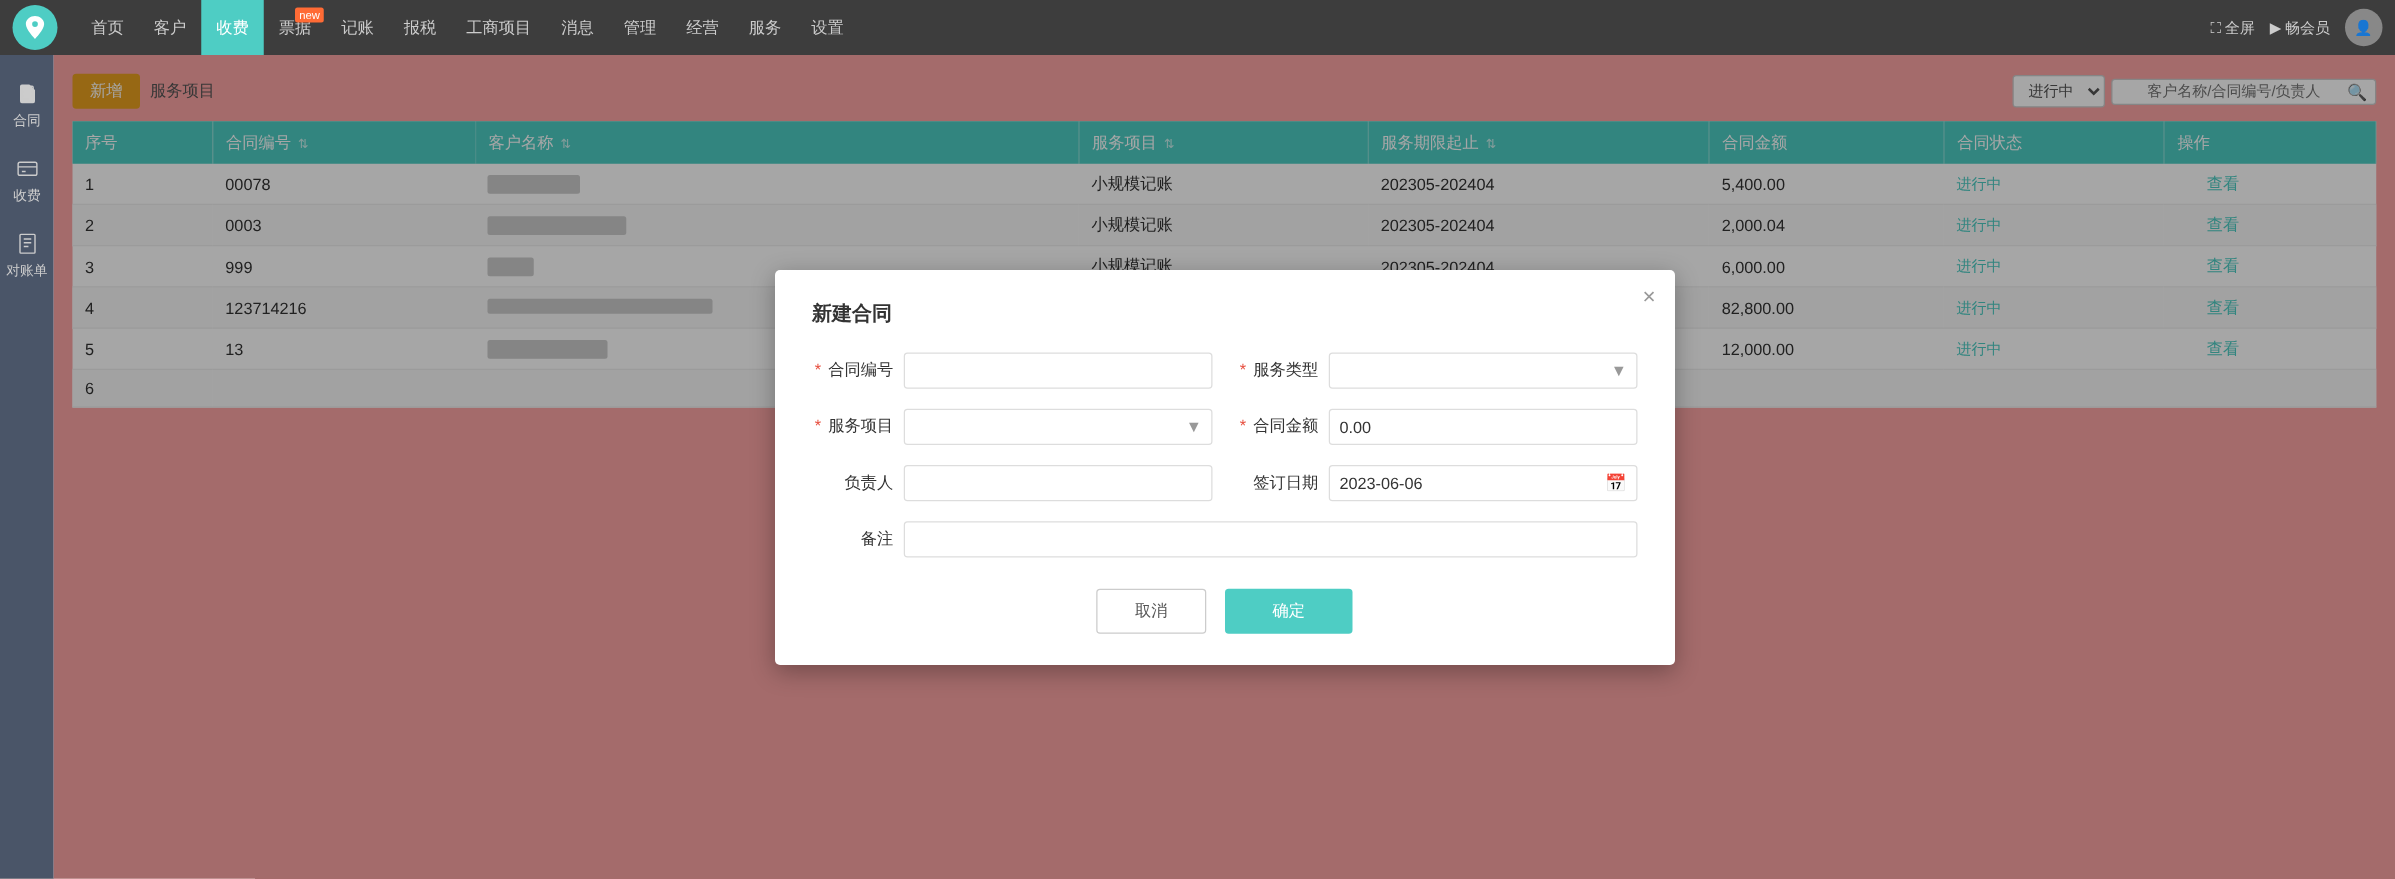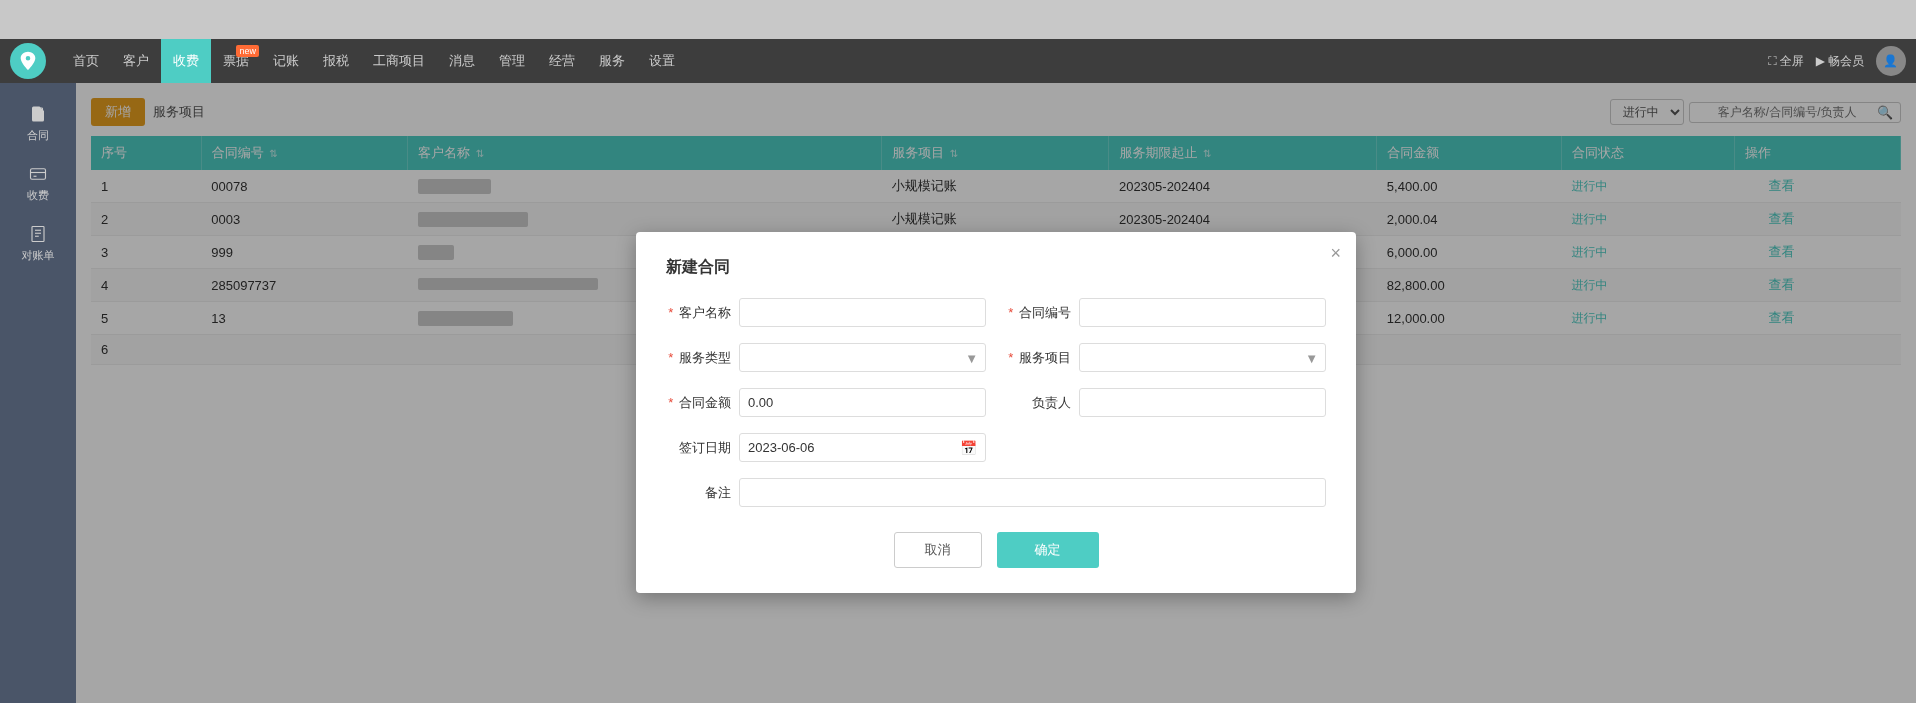--- a/index.html
+++ b/index.html
@@ -7,21 +7,20 @@
 
     
     .top-nav {
       height: 44px;
       background: #3d3d3d;
       display: flex;
       align-items: center;
       padding: 0 10px;
       position: relative;
       z-index: 100;
-      margin-top: 39px;
     }
     .top-nav .logo {
       width: 36px;
       height: 36px;
       background: #4ecdc4;
       border-radius: 50%;
       display: flex;
       align-items: center;
       justify-content: center;
       margin-right: 15px;
@@ -80,21 +79,21 @@
     }
 
     
     .main-layout {
       display: flex;
       height: calc(703px - 44px);
     }
 
     
     .sidebar {
-      width: 76px;
+      width: 43px;
       background: #4a5568;
       display: flex;
       flex-direction: column;
       align-items: center;
       padding-top: 10px;
     }
     .sidebar-item {
       display: flex;
       flex-direction: column;
       align-items: center;
@@ -109,21 +108,21 @@
       width: 22px;
       height: 22px;
       display: flex;
       align-items: center;
       justify-content: center;
     }
 
     
     .content-area {
       flex: 1;
-      background: #ffffff;
+      background: #fca5a5;
       padding: 15px;
       position: relative;
       overflow: hidden;
     }
 
     
     .toolbar {
       display: flex;
       align-items: center;
       gap: 8px;
@@ -503,21 +502,21 @@
           <td>999</td>
           <td><span class="blurred-text">████</span></td>
           <td>小规模记账</td>
           <td>202305-202404</td>
           <td>6,000.00</td>
           <td><span class="status-badge">进行中</span></td>
           <td><span class="action-link">查看</span></td>
         </tr>
         <tr>
           <td>4</td>
-          <td>285097737</td>
+          <td>123714216</td>
           <td><span class="blurred-text" style="width:180px;height:12px;display:inline-block;background:#ccc;"></span></td>
           <td>一般纳税人...</td>
           <td>201807-202403</td>
           <td>82,800.00</td>
           <td><span class="status-badge">进行中</span></td>
           <td><span class="action-link">查看</span></td>
         </tr>
         <tr>
           <td>5</td>
           <td>13</td>
@@ -535,27 +534,20 @@
       </tbody>
     </table>
 
     <div class="modal-overlay">
       <div class="modal">
         <div class="modal-close">×</div>
         <div class="modal-title">新建合同</div>
 
         <div class="form-grid">
 
-          <div class="form-row">
-            <span class="form-label">
-              <span class="required-star">*</span>
-              <span>客户名称</span>
-            </span>
-            <input class="form-input" type="text" style="">
-          </div>
           <div class="form-row">
             <span class="form-label">
               <span class="required-star">*</span>
               <span>合同编号</span>
             </span>
             <input class="form-input" type="text" style="">
           </div>
 
           <div class="form-row">
             <span class="form-label">

